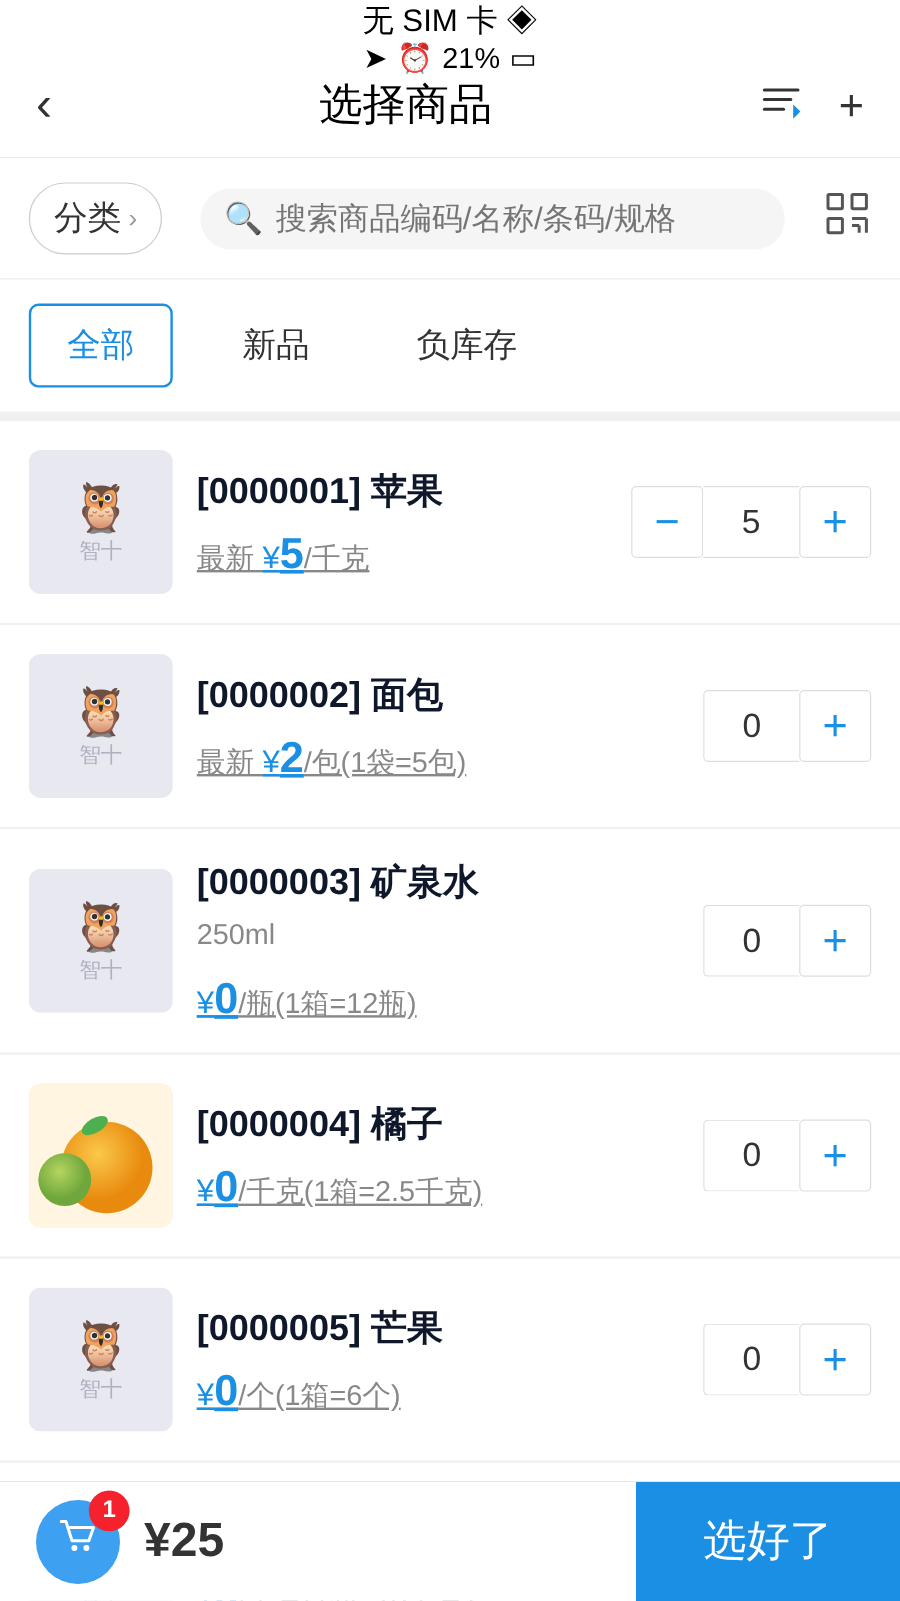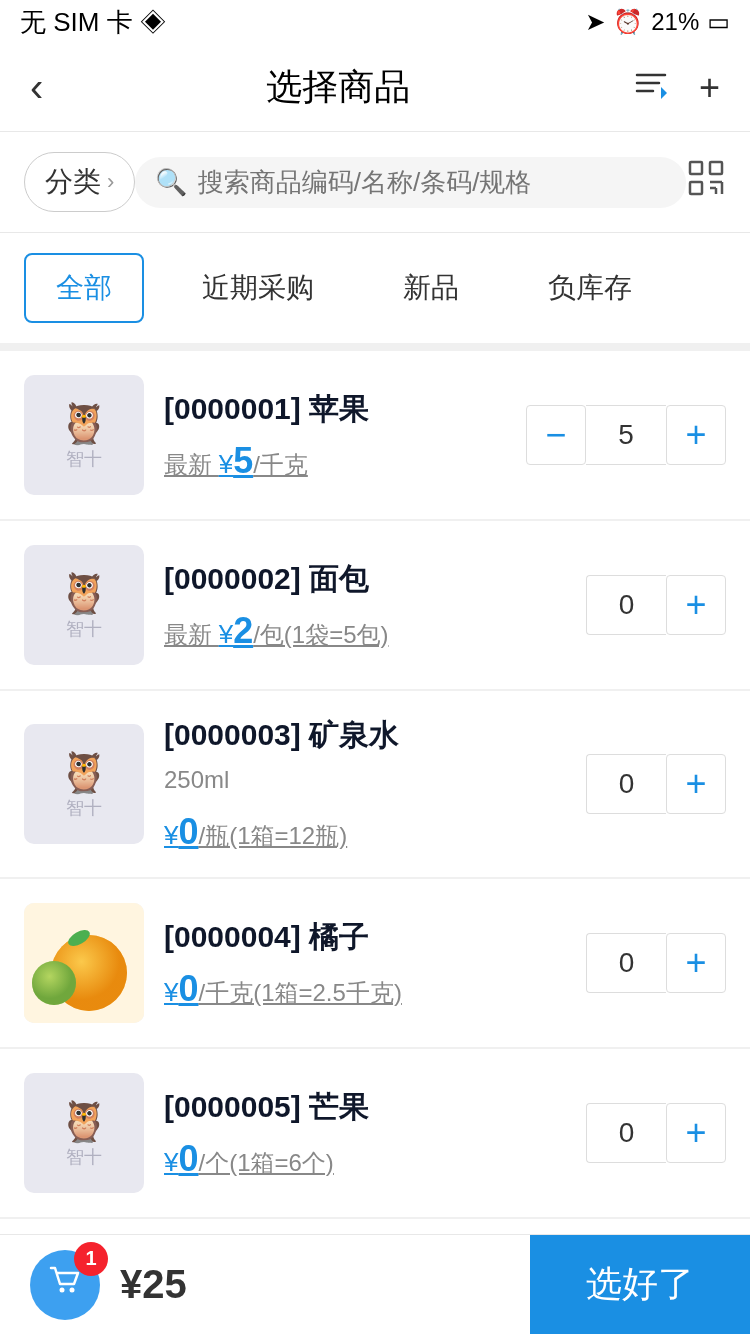--- a/index.html
+++ b/index.html
@@ -14,20 +14,21 @@
 
     
     .status-bar {
       height: 44px;
       background: #fff;
       display: flex;
       align-items: center;
       justify-content: space-between;
       padding: 0 20px;
       font-size: 28px;
+      flex-direction: column;
     }
     .status-left { font-size: 26px; color: #000; }
     .status-center { font-size: 32px; font-weight: 500; color: #000; }
     .status-right { display: flex; align-items: center; gap: 8px; font-size: 24px; color: #000; }
 
     
     .nav-bar {
       height: 88px;
       background: #fff;
       display: flex;
@@ -40,21 +41,21 @@
     .nav-title { font-size: 36px; font-weight: 500; color: #000; }
     .nav-actions { display: flex; align-items: center; gap: 30px; }
     .nav-icon { font-size: 36px; color: #333; cursor: pointer; }
 
     
     .filter-search-bar {
       background: #fff;
       padding: 20px 24px;
       display: flex;
       align-items: center;
-      gap: 0;
+      gap: 32px;
       border-bottom: 1px solid #e8e8e8;
     }
     .category-btn {
       display: flex;
       align-items: center;
       border: 1px solid #ccc;
       border-radius: 30px;
       padding: 10px 20px;
       font-size: 28px;
       color: #333;
@@ -329,21 +330,20 @@
       <line x1="24" y1="24" x2="36" y2="24" stroke="#555" stroke-width="2.5"></line>
       <line x1="36" y1="24" x2="36" y2="36" stroke="#555" stroke-width="2.5"></line>
       <line x1="24" y1="30" x2="30" y2="30" stroke="#555" stroke-width="2.5"></line>
       <line x1="30" y1="30" x2="30" y2="36" stroke="#555" stroke-width="2.5"></line>
     </svg>
   </span>
 </div>
 
 <div class="tab-bar">
   <button class="tab-btn active">全部</button>
-  <button class="tab-btn">近期采购</button>
   <button class="tab-btn">新品</button>
   <button class="tab-btn">负库存</button>
 </div>
 
 <div class="product-list">
 
   <div class="product-item">
     <div class="product-image">
       <div class="placeholder-img">
         <span class="owl-icon">🦉</span>

